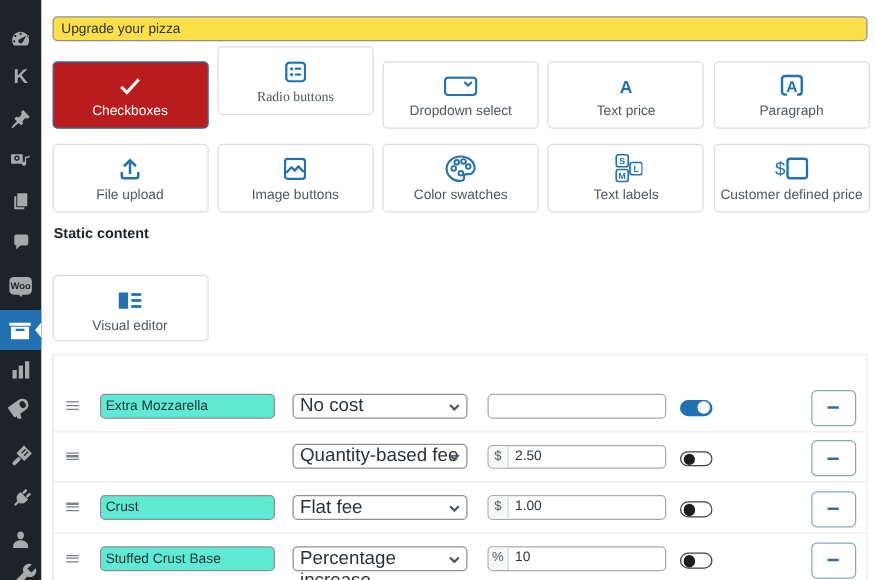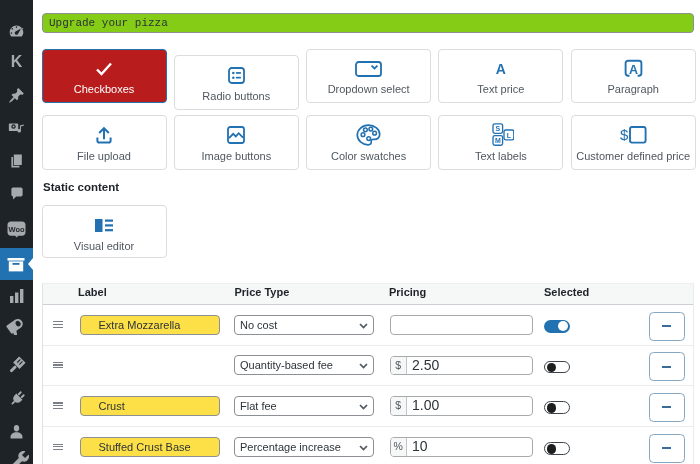--- a/index.html
+++ b/index.html
@@ -8,22 +8,22 @@
 #page { position:relative; width:700px; height:464px; }
 #sidebar { position:absolute; left:0; top:0; width:33px; height:464px; background:#1d2327; }
 .sic { position:absolute; left:0; width:33px; display:flex; justify-content:center; align-items:center; }
 #selitem { position:absolute; left:0; top:248px; width:33px; height:31.5px; background:#2271b1; }
 #selarrow { position:absolute; left:28px; top:257.5px; width:0; height:0;
   border-top:6.5px solid transparent; border-bottom:6.5px solid transparent; border-right:5px solid #fff; }
 .klet { color:#a7aaad; font-weight:bold; font-size:16px; }
 
 
 .tinput { position:absolute; left:42px; top:12.5px; width:652px; height:20.5px;
-  border:1px solid #8c8f94; border-radius:4px; background:#84cc16;
-  font-size:11px; color:#2c3338; line-height:18.5px; padding-left:6px;font-family:Liberation Mono, monospace; }
+  border:1px solid #8c8f94; border-radius:4px; background:#fde047;
+  font-size:11px; color:#2c3338; line-height:18.5px; padding-left:6px; }
 
 
 .gbtn { position:absolute; width:125px; height:54.5px; background:#fff;
   border:1px solid #dcdcde; border-radius:4px; text-align:center; }
 .gbtn .ic { position:absolute; left:0; right:0; top:6px; height:26px;
   display:flex; align-items:center; justify-content:center; }
 .gbtn .lb { position:absolute; left:0; right:0; top:33.5px; font-size:11px; color:#50575e; }
 .gbtn.sel { background:#b91c1c; border-color:#2271b1; }
 .gbtn.sel .lb { color:#fff; }
 
@@ -32,31 +32,31 @@
 
 #tbl { position:absolute; left:41.5px; top:282.5px; width:652px; height:182px;
   border-left:1px solid #e0e2e4; border-right:1px solid #e9ebed; border-top:1px solid #eceef0; }
 #thead { position:absolute; left:0; top:0; width:100%; height:21.5px; background:#f6f7f7;
   border-bottom:1px solid #ccd0d4; }
 .th { position:absolute; top:2.5px; font-size:11px; font-weight:bold; color:#1d2327; }
 .trow { position:absolute; left:0; width:100%; height:40.6px; border-bottom:1px solid #e9ebed; }
 .drag { position:absolute; left:10.3px; top:50%; margin-top:-3.6px; width:9.8px; height:9px; }
 .drag i { display:block; height:1.25px; background:#7b8087; margin-bottom:1.45px; }
 .cinput { position:absolute; left:37px; top:50%; margin-top:-10px; width:140px; height:20px;
-  border:1px solid #8c8f94; border-radius:4px; background:#fde047; font-size:11px; color:#2c3338;
-  line-height:18px; padding-left:18px; }
+  border:1px solid #8c8f94; border-radius:4px; background:#5eead4; font-size:11px; color:#2c3338;
+  line-height:18px; padding-left:4px; }
 .csel { position:absolute; left:191px; top:50%; margin-top:-10px; width:140.5px; height:20px;
-  border:1px solid #8c8f94; border-radius:4px; background:#fff; font-size:11px; color:#2c3338;
+  border:1px solid #8c8f94; border-radius:4px; background:#fff; font-size:15px; color:#2c3338;
   line-height:18px; padding-left:5.5px; }
 .csel svg { position:absolute; right:5px; top:7px; }
 .cprice { position:absolute; left:347px; top:50%; margin-top:-9.75px; width:143px; height:19.5px;
   border:1px solid #a7aaad; border-radius:4px; background:#fff; display:flex; }
 .cprice .pre { width:16.5px; background:#f6f7f7; border-right:1px solid #c3c4c7;
   border-radius:3px 0 0 3px; font-size:10.5px; color:#50575e; text-align:center; line-height:17.5px; }
-.cprice .val { flex:1; font-size:14px; color:#2c3338; line-height:17.5px; padding-left:5px; }
+.cprice .val { flex:1; font-size:11px; color:#2c3338; line-height:17.5px; padding-left:5px; }
 .tog { position:absolute; left:501.5px; top:50%; margin-top:-4.9px; width:25.5px; height:12.8px; border-radius:7px; }
 .tog.on { background:#2271b1; }
 .tog.on b { position:absolute; right:1.3px; top:1.3px; width:10.2px; height:10.2px; border-radius:50%;
   background:#fff; }
 .tog.off { background:#fff; border:1.2px solid #3c434a; }
 .tog.off b { position:absolute; left:1.6px; top:1.2px; width:9.4px; height:9.4px; border-radius:50%;
   background:#1e1e1e; }
 .mbtn { position:absolute; left:606px; top:50%; margin-top:-13.3px; width:36px; height:29px;
   border:1px solid #87a7c0; border-radius:4.5px; background:#fff; }
 .mbtn i { position:absolute; left:50%; top:50%; margin-left:-4.75px; margin-top:-1.1px; width:9.5px; height:2.2px;
@@ -69,21 +69,21 @@
 <div class="tinput">Upgrade your pizza</div>
 
 <div class="gbtn sel" style="left:41.5px; top:48.5px;">
   <div class="ic">
         <svg width="18" height="14" viewBox="0 0 18 14">
           <path d="M2 7.5 L6.5 12 L16 1.5" fill="none" stroke="#fff" stroke-width="2.4"></path>
         </svg>
       </div>
   <div class="lb">Checkboxes</div>
 </div>
-<div class="gbtn" style="left:173.8px; top:55px;">
+<div class="gbtn" style="left:173.8px; top:37px;font-family:Liberation Serif, serif;">
   <div class="ic">
         <svg width="17" height="17" viewBox="0 0 17 17">
           <rect x="1" y="1" width="15" height="15" rx="2.7" fill="none" stroke="#2271b1" stroke-width="1.8"></rect>
           <circle cx="5.3" cy="6" r="1.25" fill="#2271b1"></circle>
           <rect x="7.9" y="5.1" width="5" height="1.7" fill="#2271b1"></rect>
           <circle cx="5.3" cy="10.7" r="1.25" fill="#2271b1"></circle>
           <rect x="7.9" y="9.8" width="5" height="1.7" fill="#2271b1"></rect>
         </svg>
       </div>
   <div class="lb">Radio buttons</div>
@@ -163,39 +163,33 @@
         <svg width="27" height="20" viewBox="0 0 27 20">
           <text x="0" y="15.2" font-size="15" fill="#2271b1" font-family="Liberation Sans">$</text>
           <rect x="10" y="2" width="15.6" height="15.6" rx="2" fill="none" stroke="#2271b1" stroke-width="1.9"></rect>
         </svg>
       </div>
   <div class="lb">Customer defined price</div>
 </div>
 
 <div class="sclabel">Static content</div>
 
-<div class="gbtn" style="left:41.5px; top:205px; height:52.5px;">
+<div class="gbtn" style="left:41.5px; top:220px; height:52.5px;">
   <div class="ic">
         <svg width="20" height="15" viewBox="0 0 20 15">
           <rect x="1" y="1" width="7.5" height="13" fill="#2271b1"></rect>
           <rect x="11" y="1.5" width="8" height="2.2" fill="#2271b1"></rect>
           <rect x="11" y="6.3" width="8" height="2.2" fill="#2271b1"></rect>
           <rect x="11" y="11.1" width="8" height="2.2" fill="#2271b1"></rect>
         </svg>
       </div>
   <div class="lb">Visual editor</div>
 </div>
 
 <div id="tbl">
-  <div id="thead">
-    <div class="th" style="left:35.5px;">Label</div>
-    <div class="th" style="left:192px;">Price Type</div>
-    <div class="th" style="left:346.5px;">Pricing</div>
-    <div class="th" style="left:501.5px;">Selected</div>
-  </div>
   <div class="trow" style="top:21.5px;">
     <div class="drag">
           <i></i>
           <i></i>
           <i></i>
         </div>
     <div class="cinput">Extra Mozzarella</div>
     <div class="csel">No cost<svg width="9" height="6" viewBox="0 0 9 6">
             <path d="M1 1 L4.5 4.5 L8 1" fill="none" stroke="#50575e" stroke-width="1.7"></path>
           </svg></div>

